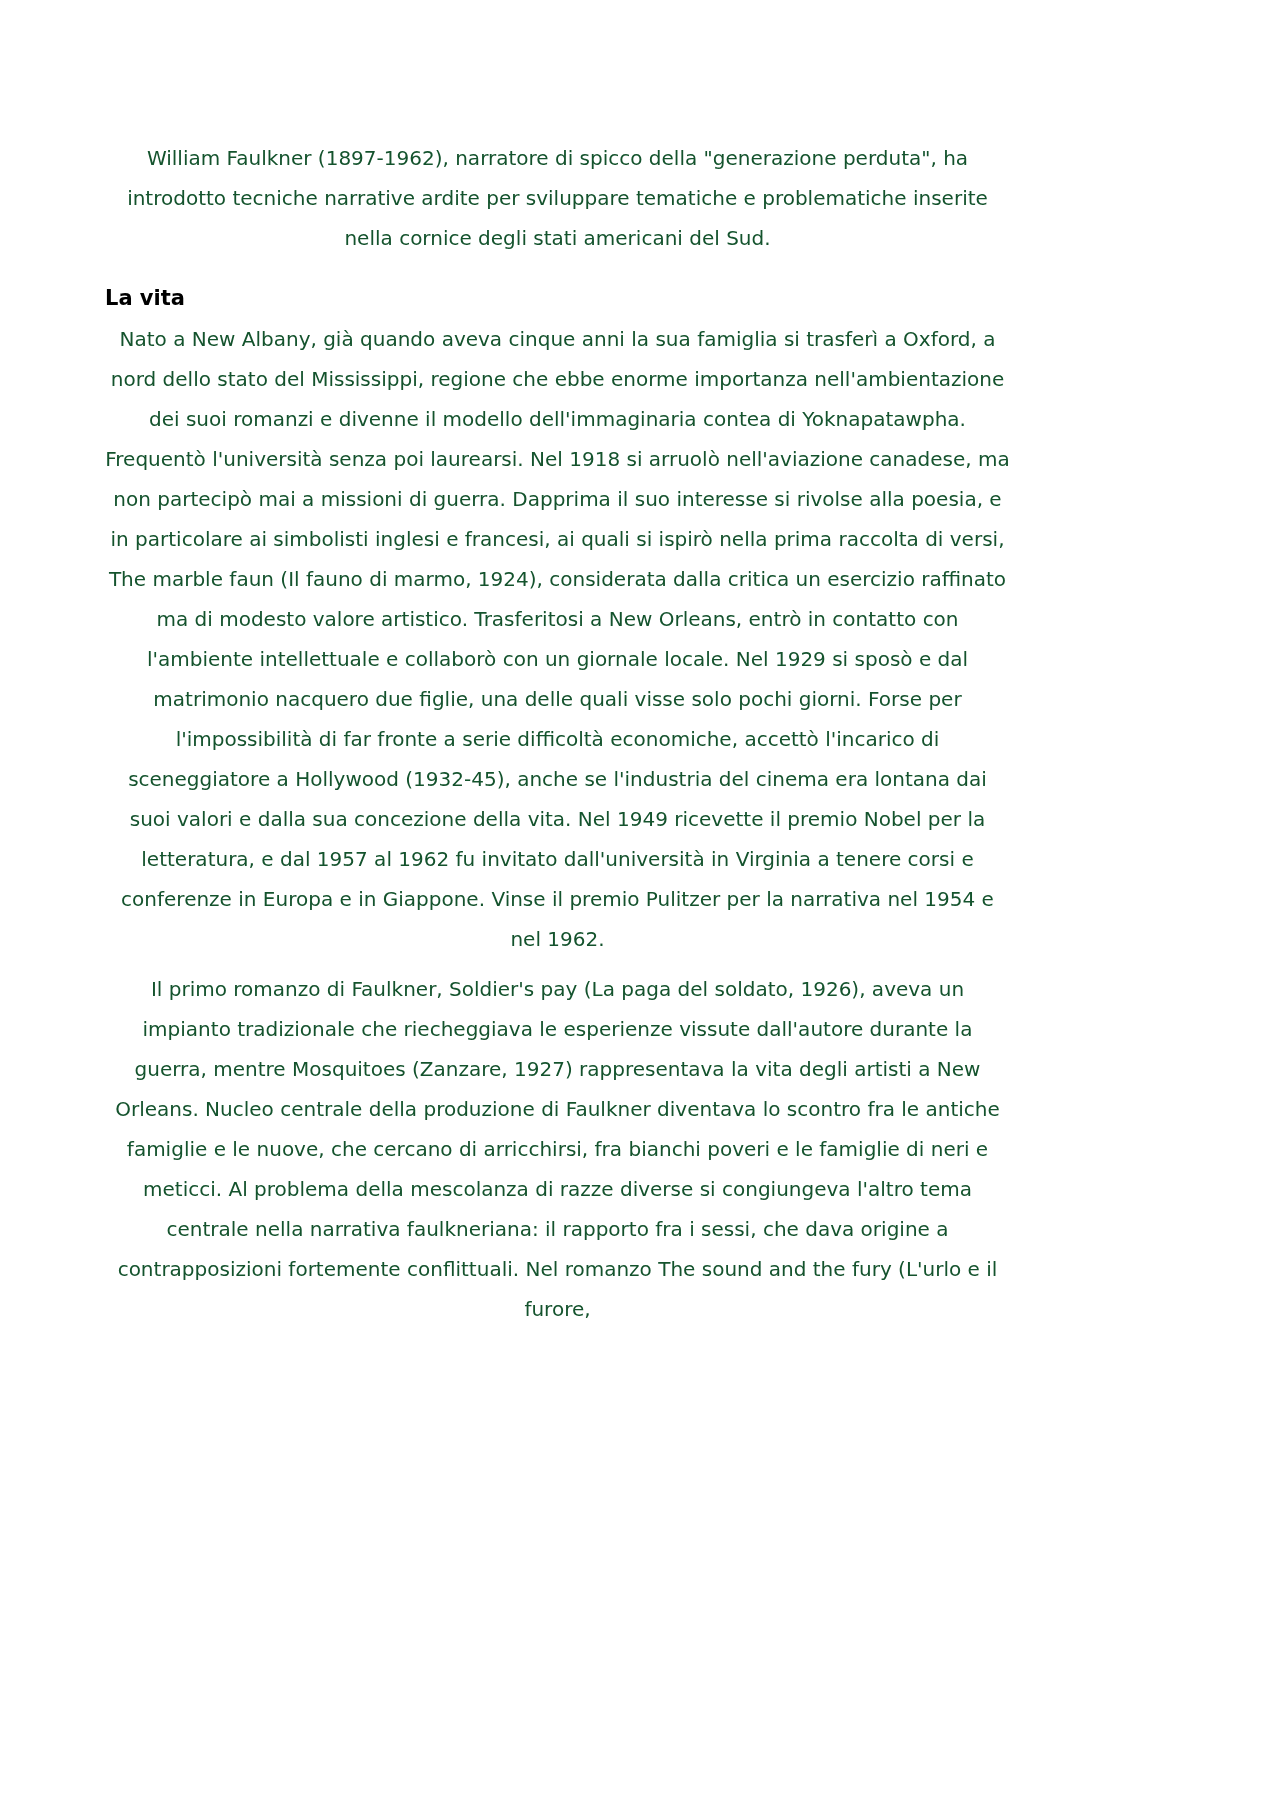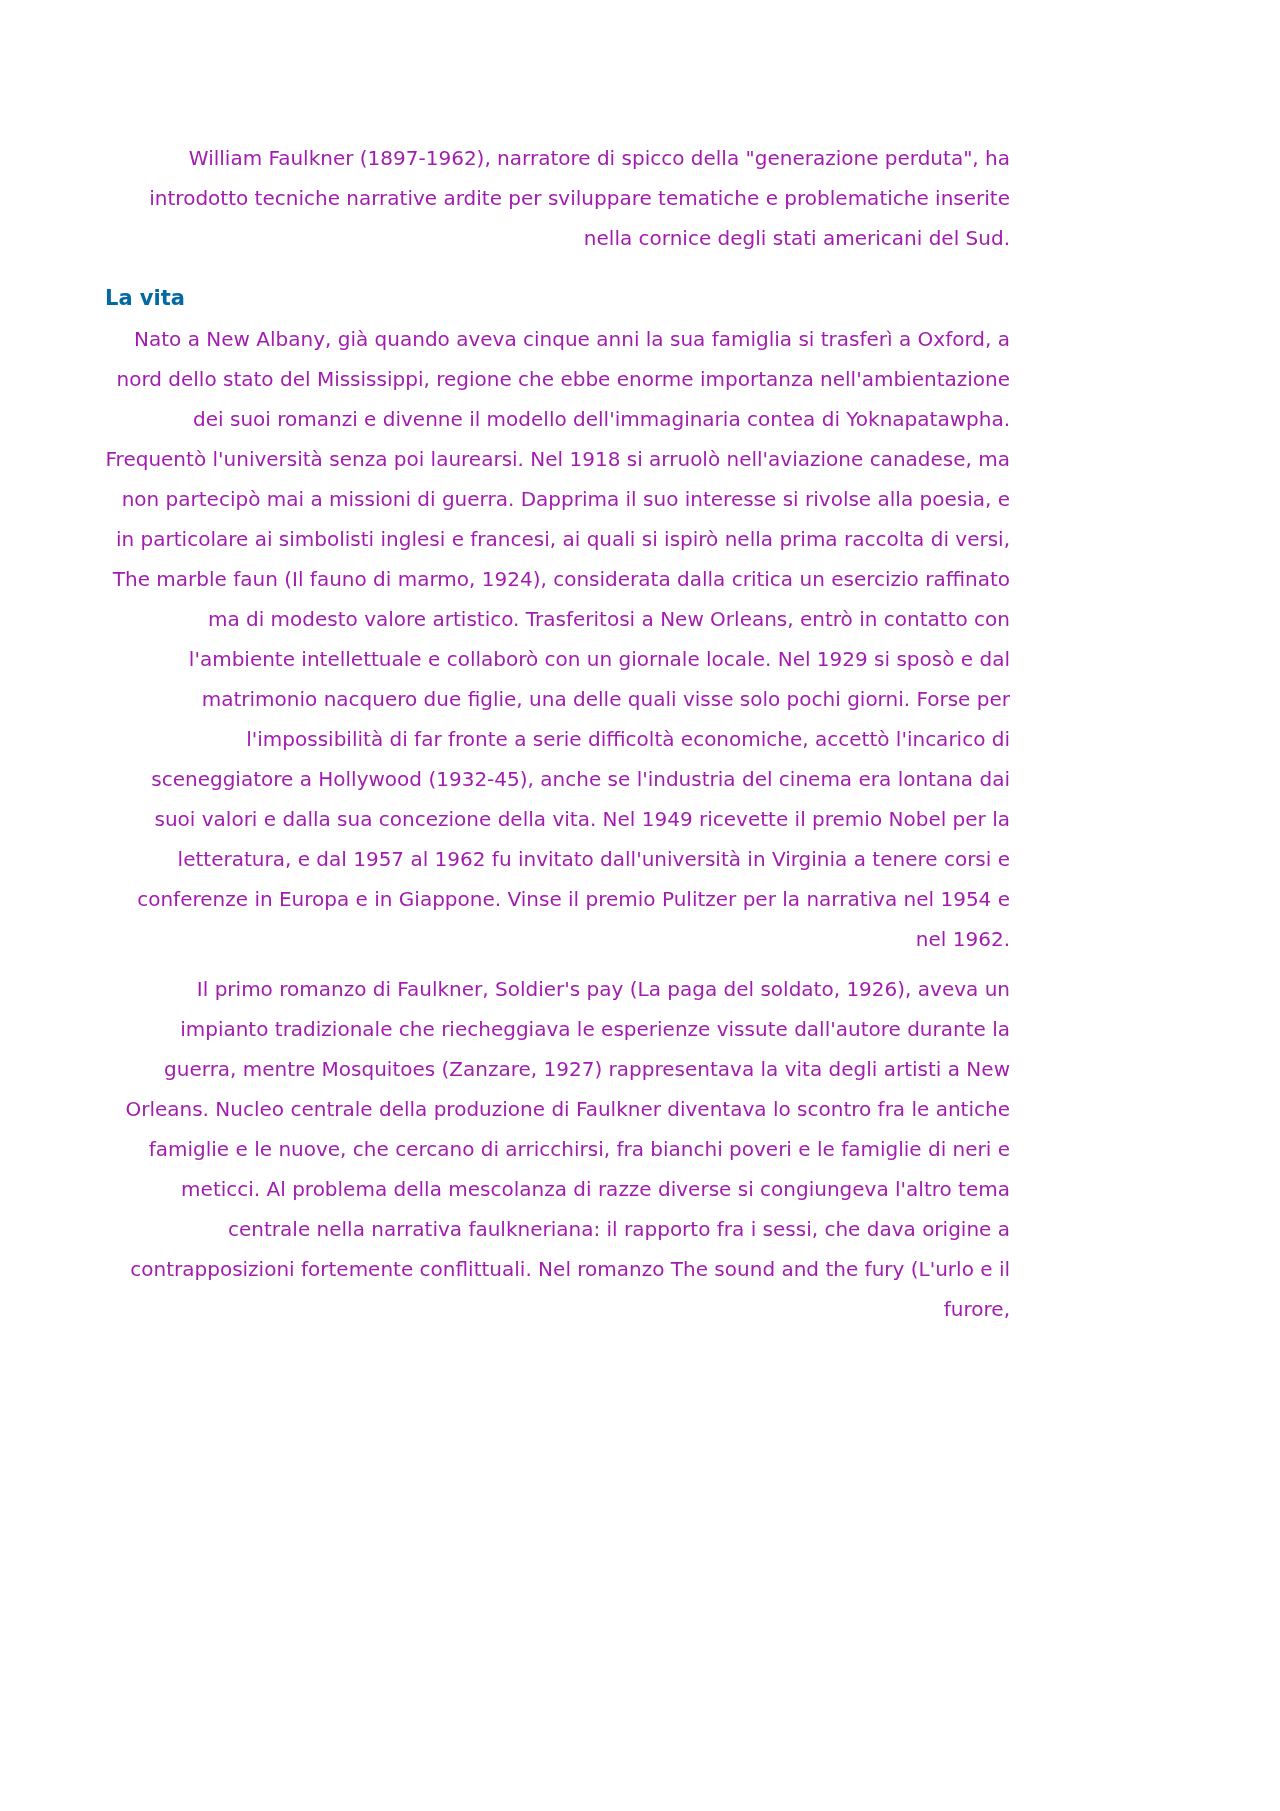--- a/index.html
+++ b/index.html
@@ -23,29 +23,29 @@
     font-size: 34px;
     line-height: 1.25;
     font-weight: bold;
     color: #3a3a3a;
     letter-spacing: 0.2px;
   }
   .doc-paragraph {
     margin: 0 0 10px 0;
     font-size: 20px;
     line-height: 40px;
-    color: #a21caf;
-    text-align: right;
+    color: #14532d;
+    text-align: center;
   }
   .doc-heading {
     margin: 26px 0 6px 0;
     font-size: 21px;
     line-height: 1.4;
     font-weight: bold;
-    color: #0369a1;
+    color: #000000;
   }
 </style>
 </head>
 <body>
 
 <div class="page">
 
   <p class="doc-paragraph">William Faulkner (1897-1962), narratore di spicco della "generazione perduta", ha introdotto tecniche narrative ardite per sviluppare tematiche e problematiche inserite nella cornice degli stati americani del Sud.</p>
 
   <h2 class="doc-heading">La vita</h2>

